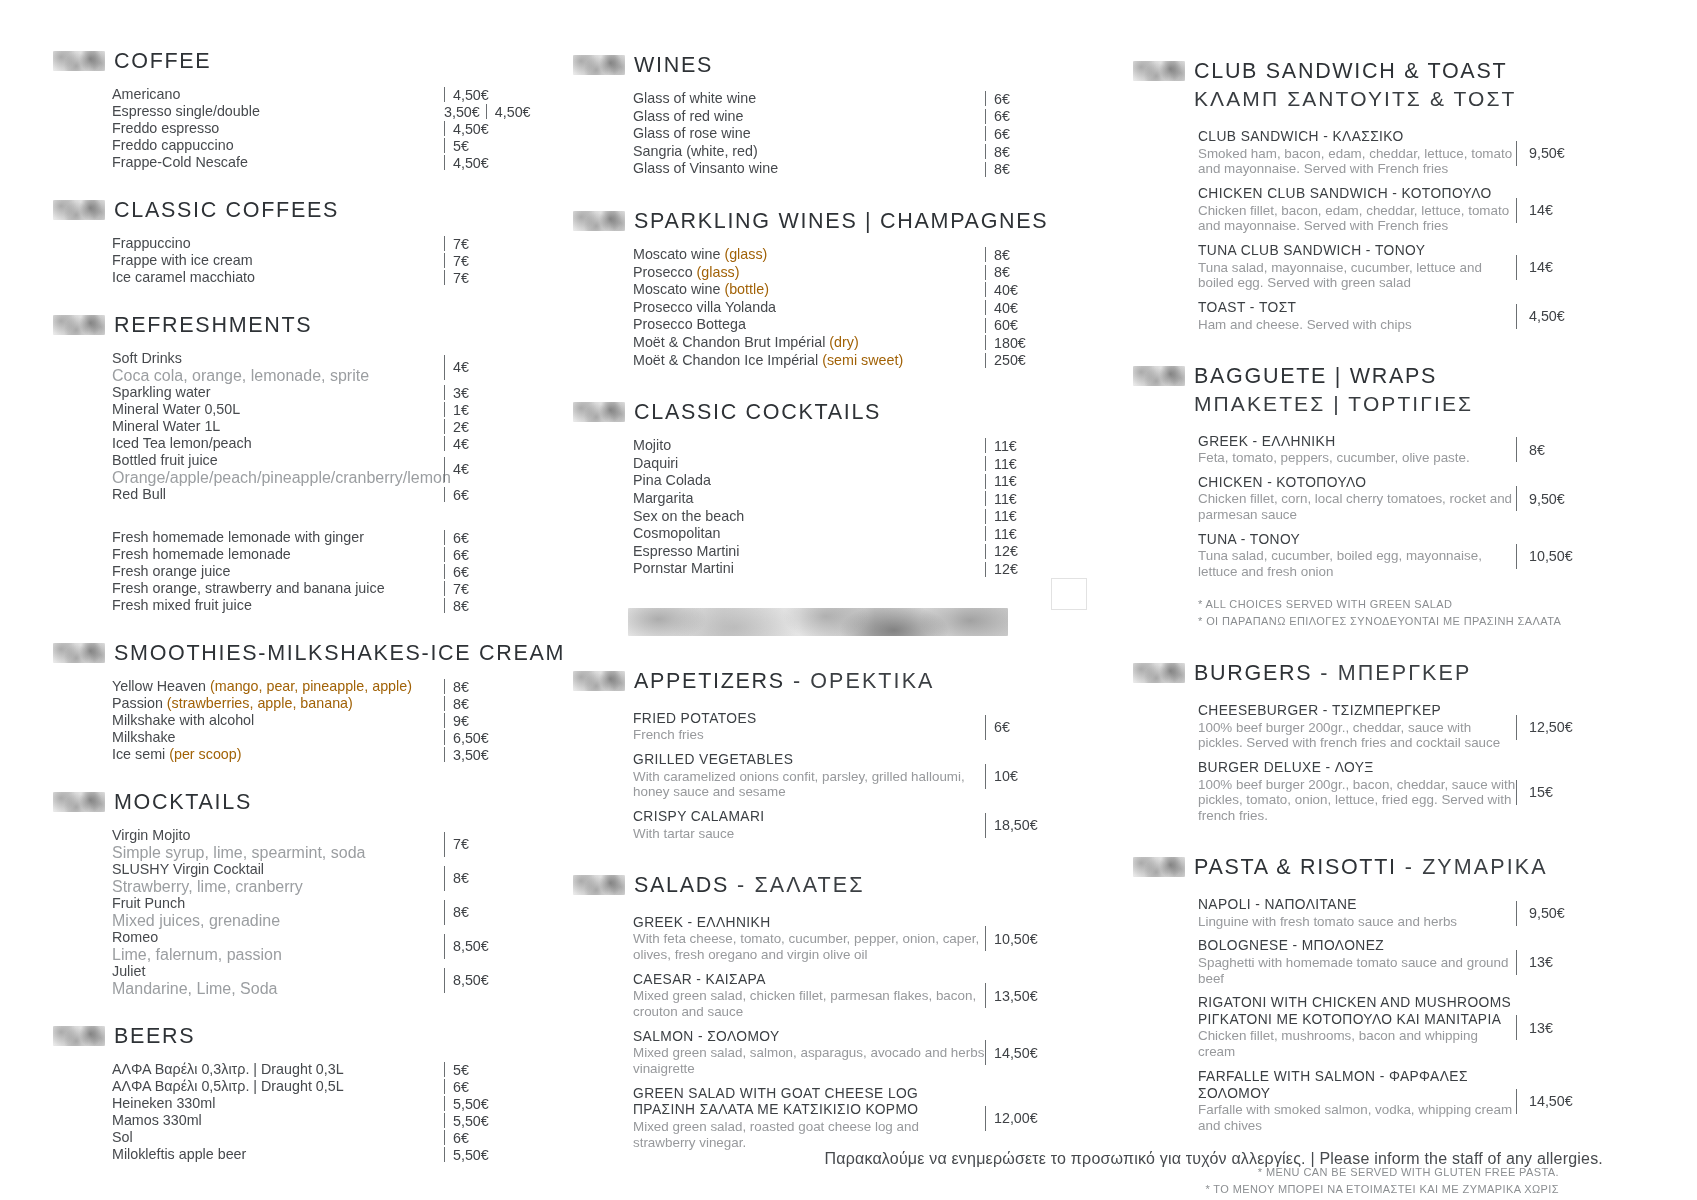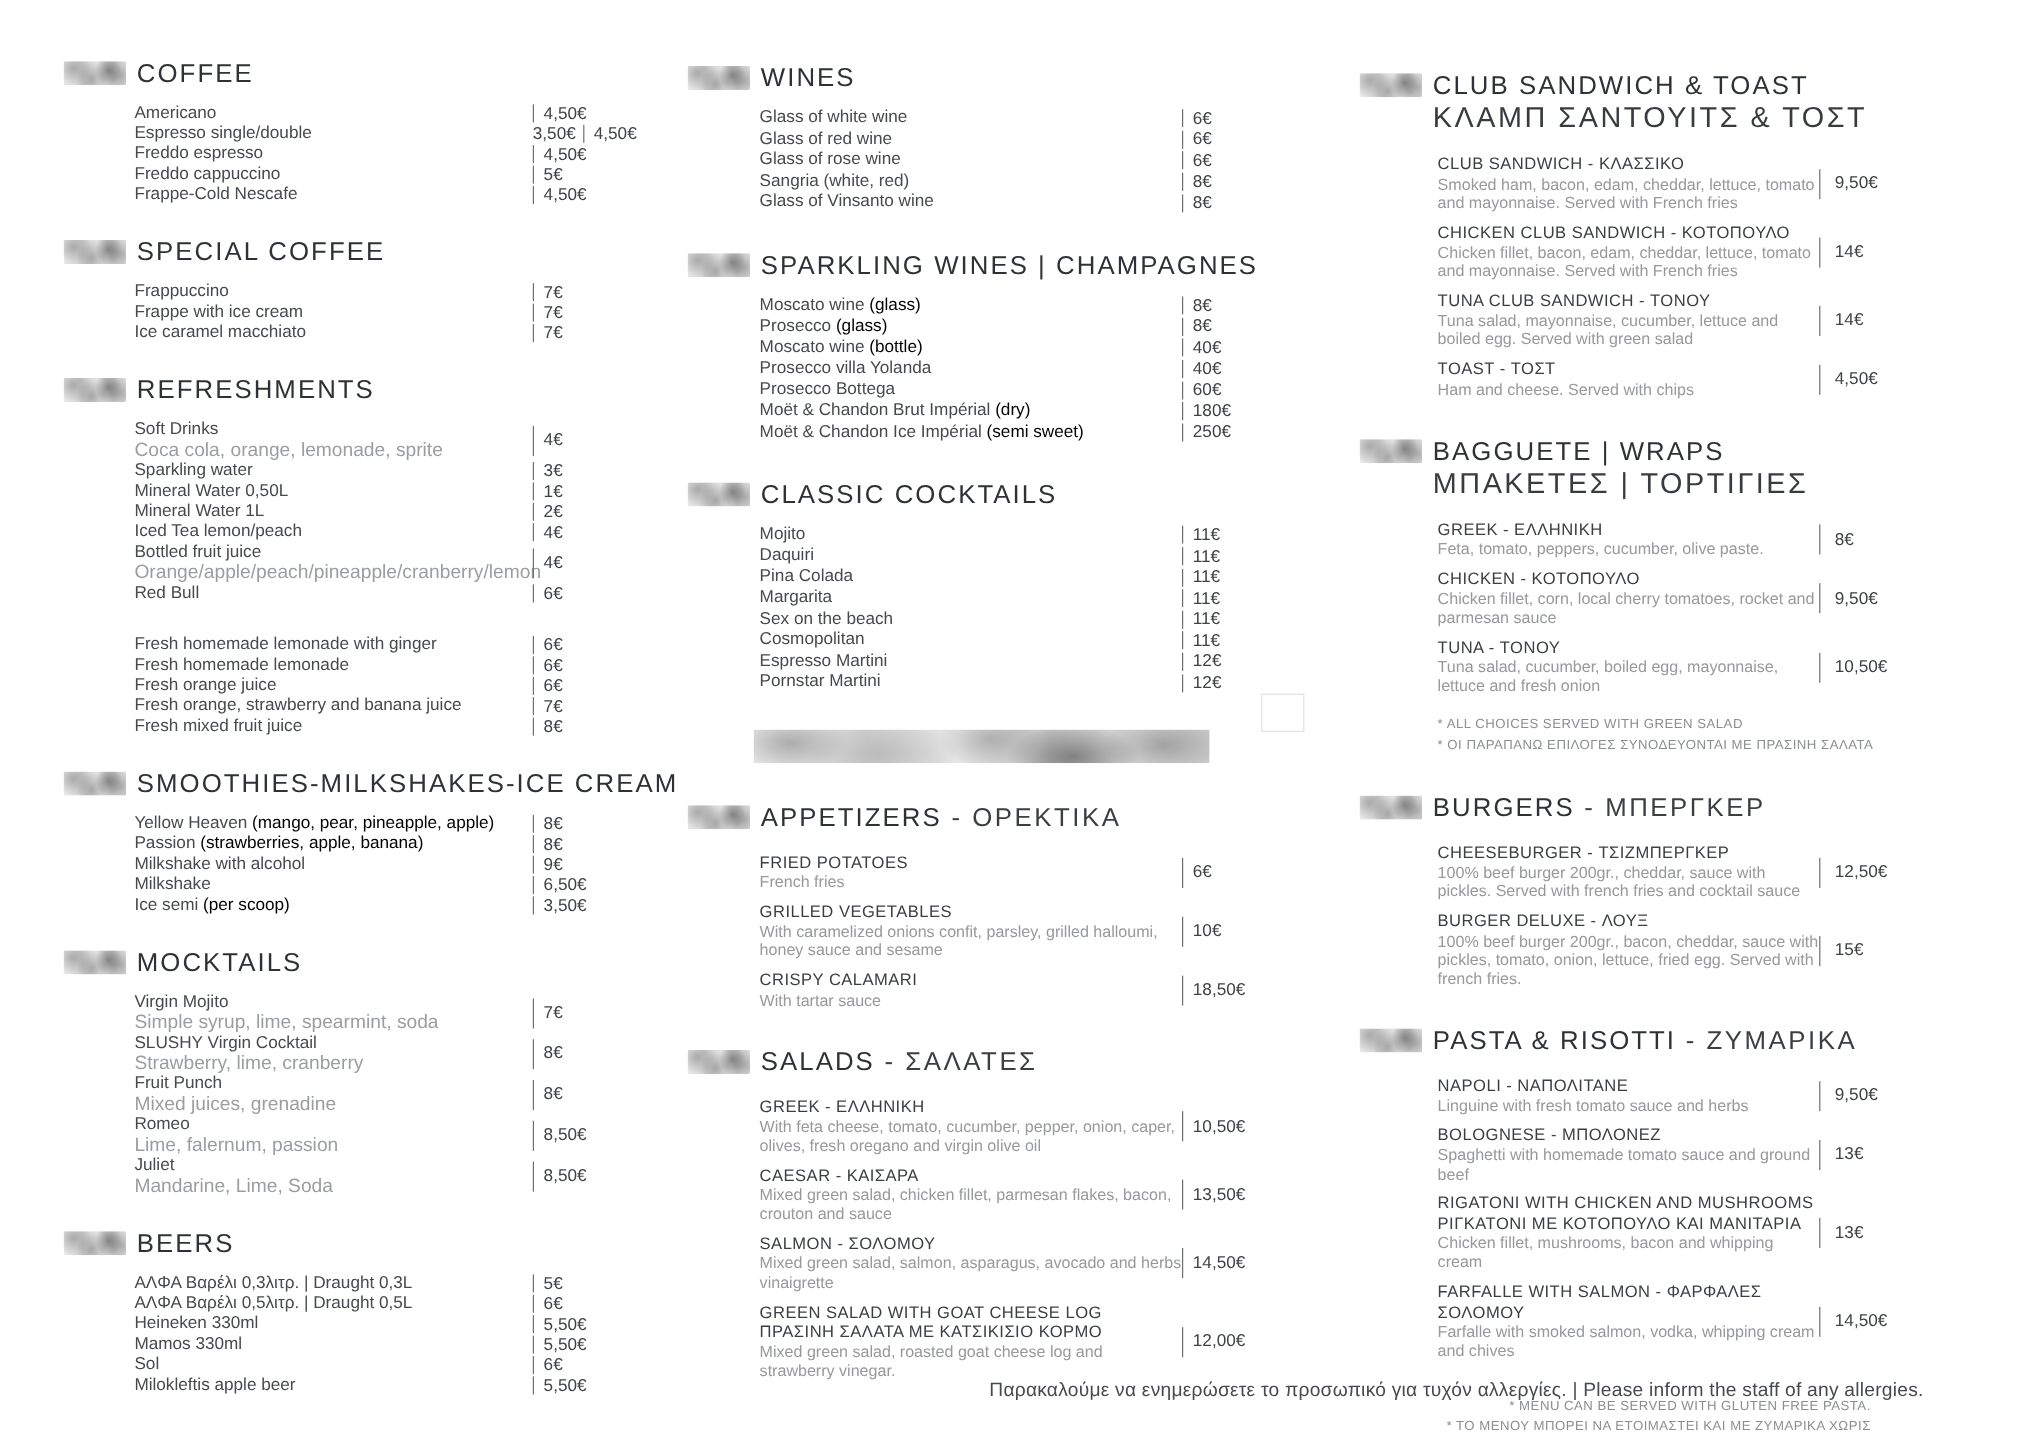--- a/index.html
+++ b/index.html
@@ -23,34 +23,34 @@
     background:
       radial-gradient(40% 90% at 15% 30%, rgba(110,110,110,.45), rgba(110,110,110,0) 75%),
       radial-gradient(35% 100% at 45% 75%, rgba(90,90,90,.40), rgba(90,90,90,0) 70%),
       radial-gradient(30% 90% at 72% 40%, rgba(70,70,70,.55), rgba(70,70,70,0) 72%),
       radial-gradient(28% 80% at 92% 60%, rgba(120,120,120,.45), rgba(120,120,120,0) 75%),
       linear-gradient(90deg,#eaeaea,#cfcfcf 30%,#e2e2e2 55%,#c6c6c6 80%,#dcdcdc);
   }
   .titles{min-width:0;}
   .sec-title{font-size:21.5px;letter-spacing:1.7px;color:#2e3236;line-height:26px;white-space:nowrap;}
   .t-suffix{color:#3b3f43;letter-spacing:2.1px;}
-  .sec-subtitle{font-size:24px;letter-spacing:2.1px;color:#383c40;line-height:26px;margin-top:2px;white-space:nowrap;}
+  .sec-subtitle{font-size:21px;letter-spacing:2.1px;color:#383c40;line-height:26px;margin-top:2px;white-space:nowrap;}
 
   .items{margin-left:59px;}
   .col2 .items{margin-left:60px;}
   .col3 .items{margin-left:65px;}
 
   .item{display:flex;align-items:center;}
   .item .left{width:332px;}
   .col2 .item .left{width:352px;}
   .col3 .item .left{width:318px;}
 
   .iname{font-size:14.3px;line-height:17px;color:#46494d;}
   .col2 .iname{line-height:17.6px;}
-  .iname .note{color:#000000;text-align:right;}
+  .iname .note{color:#a16207;text-align:right;}
   .idesc{font-size:16px;line-height:17px;color:#9b9ea1;}
 
   .item.caps{margin-bottom:9px;}
   .item.caps .iname{font-size:13.8px;letter-spacing:.4px;line-height:16.5px;color:#3b3f43;}
   .item.caps .idesc{font-size:13.4px;line-height:15.8px;color:#97999c;}
   .col2 .item.caps .idesc{max-width:368px;}
 
   .price{display:flex;align-items:center;white-space:nowrap;font-size:14.3px;color:#3f4246;}
   .pbar{width:1px;height:15px;background:#6b6f72;margin-right:8px;}
   .pval{margin-right:6px;}
@@ -134,21 +134,21 @@
               <span class="pbar"></span>
               <span class="pval">4,50€</span>
             </div>
           </div>
         </div>
       </section>
       <section class="section">
         <div class="sec-head">
           <span class="swatch"></span>
           <div class="titles">
-            <div class="sec-title"><span class="t-main">SPECIAL COFFEE</span></div>
+            <div class="sec-title"><span class="t-main">CLASSIC COFFEES</span></div>
           </div>
         </div>
         <div class="items">
           <div class="item">
             <div class="left">
               <div class="iname"><span class="nmain">Frappuccino</span></div>
             </div>
             <div class="price">
               <span class="pbar"></span>
               <span class="pval">7€</span>

